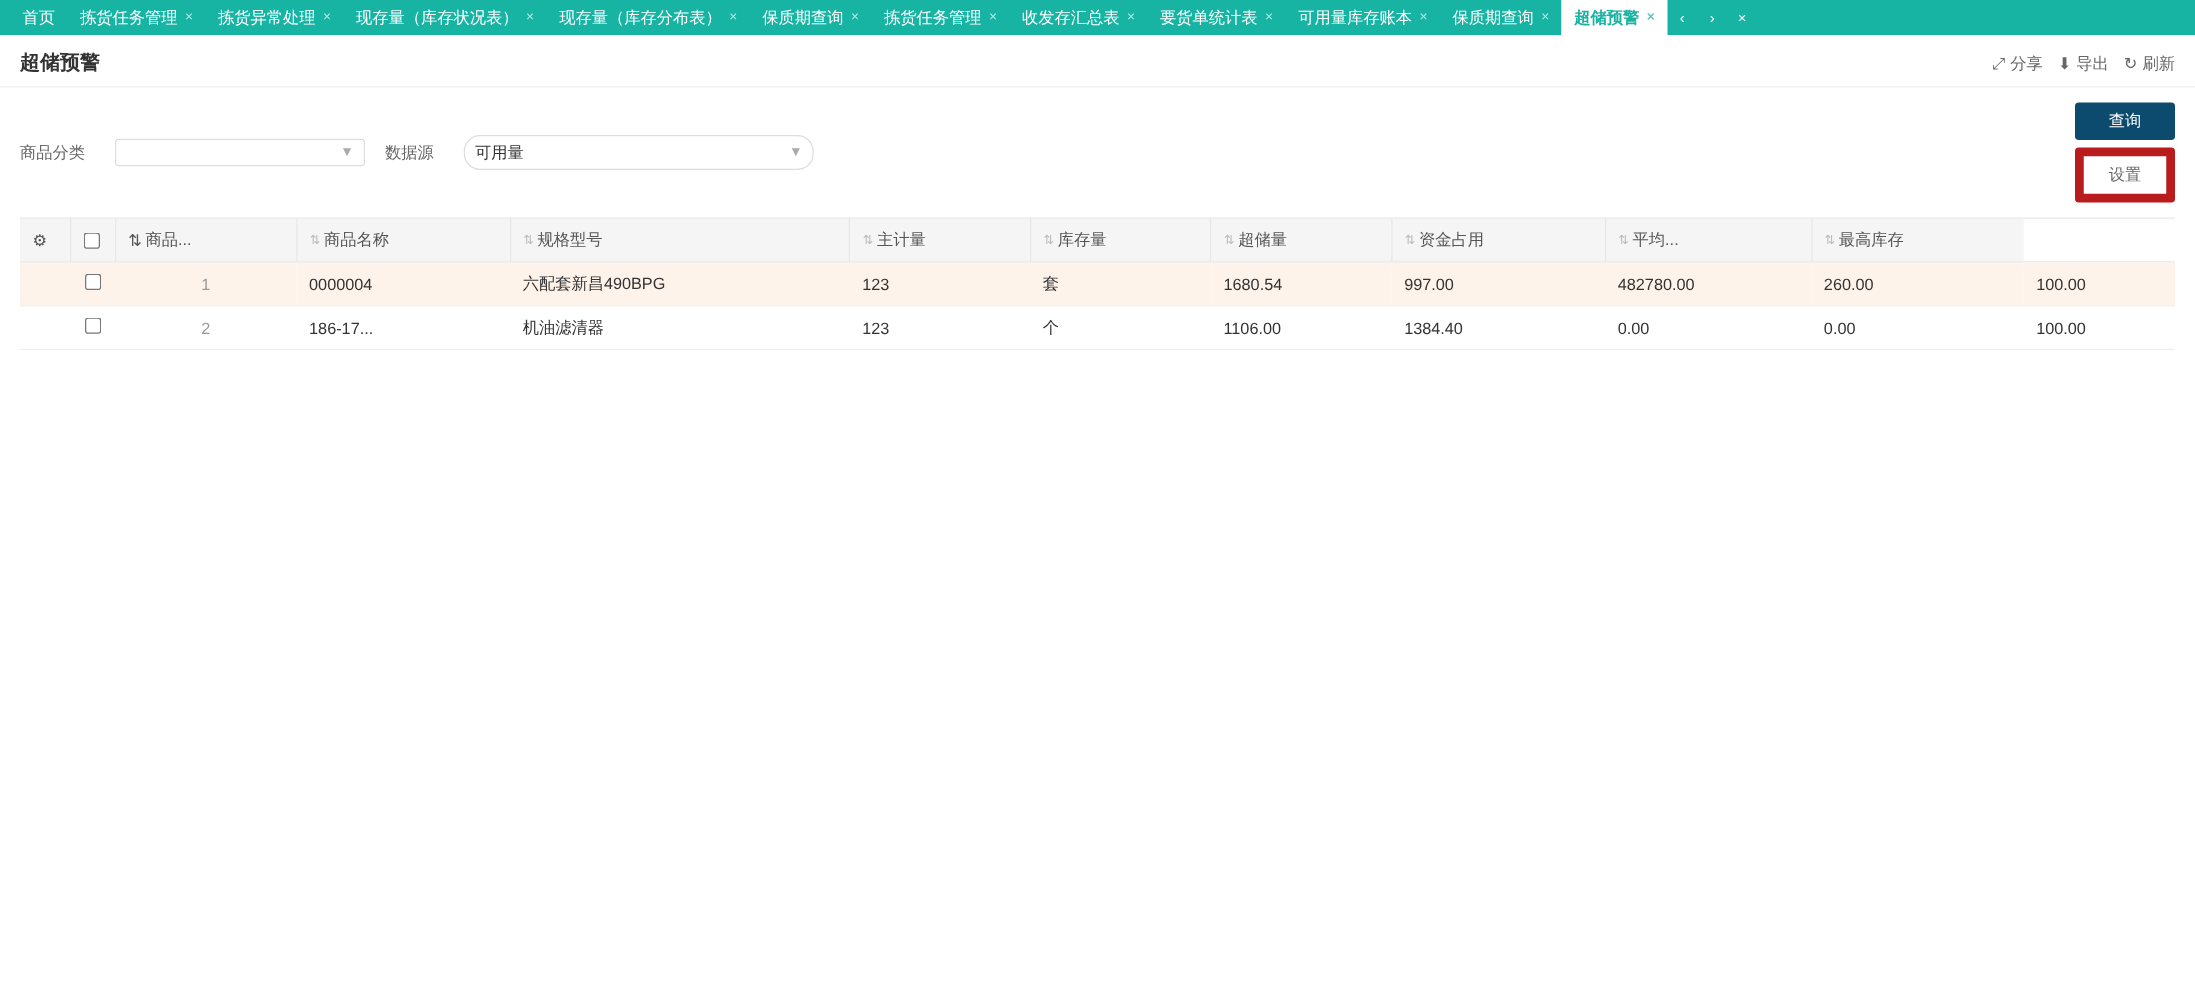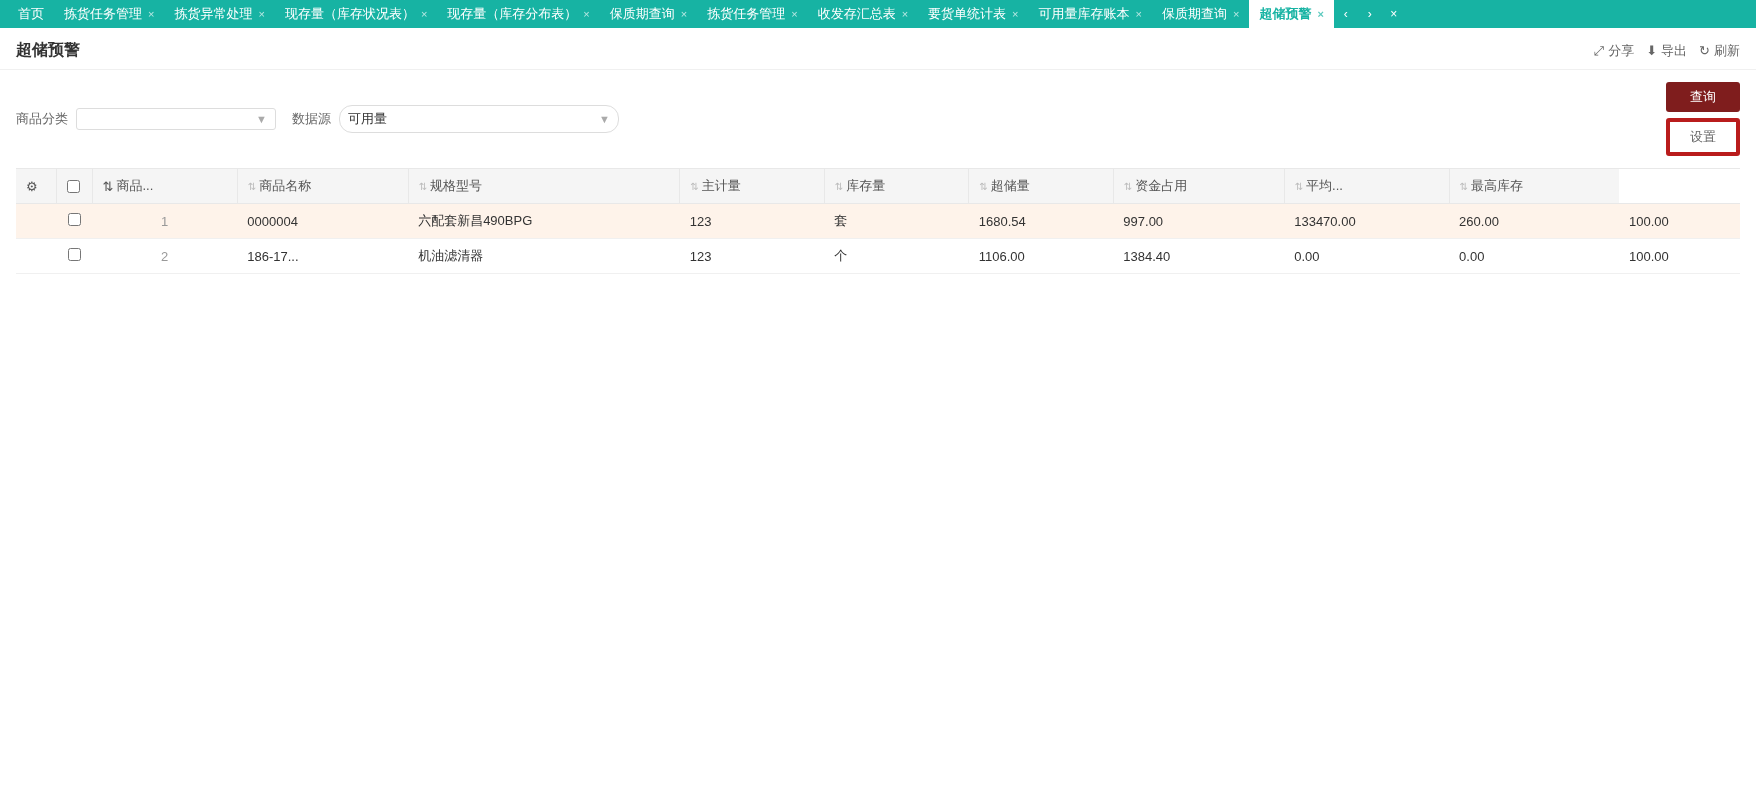--- a/index.html
+++ b/index.html
@@ -79,21 +79,21 @@
     .filter-area {
       display: flex;
       align-items: center;
       padding: 12px 16px;
       gap: 16px;
       flex-wrap: wrap;
     }
     .filter-item {
       display: flex;
       align-items: center;
-      gap: 8px;
+      gap: 24px;
     }
     .filter-label {
       color: #666;
       white-space: nowrap;
       font-size: 13px;
     }
     .filter-select {
       display: flex;
       align-items: center;
       border: 1px solid #ddd;
@@ -111,32 +111,32 @@
       align-items: center;
       border: 1px solid #ddd;
       border-radius: 13px;
       padding: 4px 8px;
       min-width: 280px;
       cursor: pointer;
       background: #fff;
       justify-content: space-between;
     }
     .btn-query {
-      background: #7f1d1d;
+      background: #0c4a6e;
       color: #fff;
       border: none;
       border-radius: 3px;
       padding: 6px 20px;
       cursor: pointer;
       font-size: 13px;
     }
     .btn-settings {
       background: #fff;
       color: #666;
-      border: 4px solid #b91c1c;
+      border: 7px solid #b91c1c;
       border-radius: 3px;
       padding: 6px 20px;
       cursor: pointer;
       font-size: 13px;
     }
     .filter-actions {
       display: flex;
       flex-direction: column;
       gap: 6px;
       margin-left: auto;
@@ -357,21 +357,21 @@
     <td class="checkbox-cell">
       <input type="checkbox" style="">
     </td>
     <td style="color:#999;text-align:center;">1</td>
     <td>0000004</td>
     <td>六配套新昌490BPG</td>
     <td>123</td>
     <td>套</td>
     <td>1680.54</td>
     <td>997.00</td>
-    <td>133470.00</td>
+    <td>482780.00</td>
     <td>260.00</td>
     <td>100.00</td>
   </tr>
         <tr>
     <td class="gear-cell"></td>
     <td class="checkbox-cell">
       <input type="checkbox" style="">
     </td>
     <td style="color:#999;text-align:center;">2</td>
     <td>186-17...</td>

